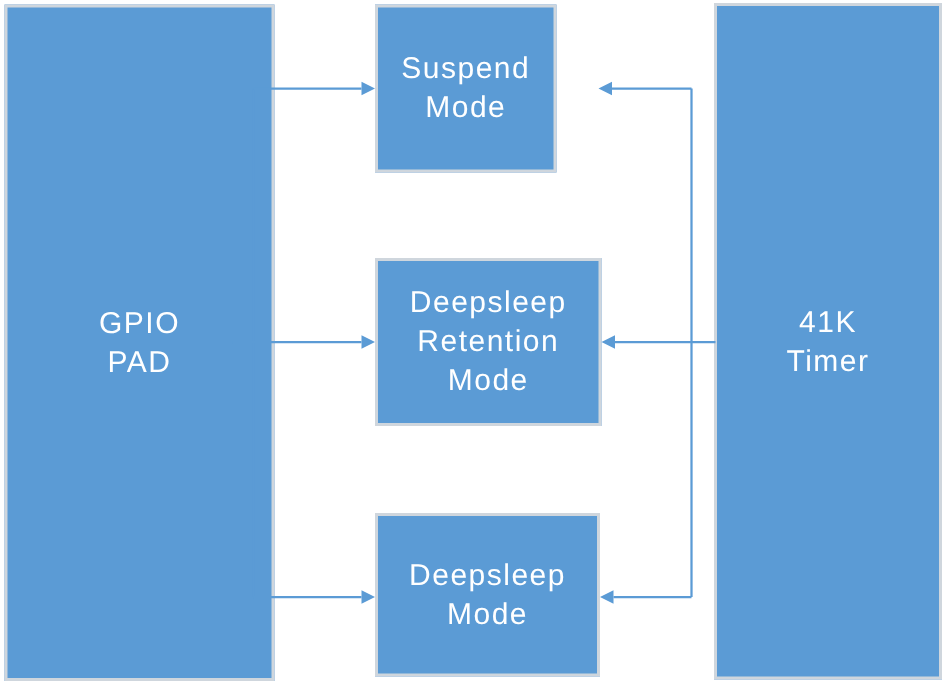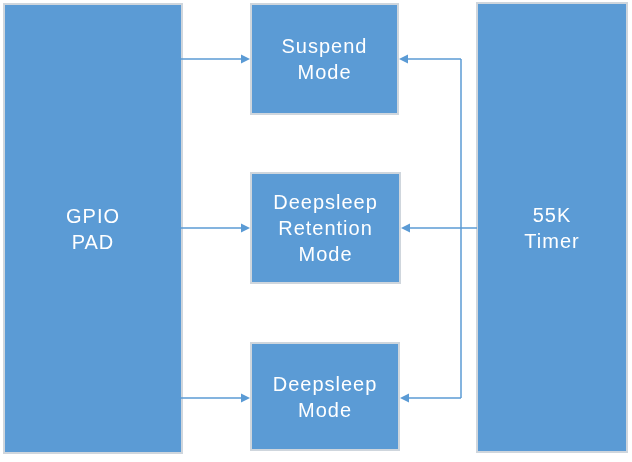--- a/index.html
+++ b/index.html
@@ -25,21 +25,21 @@
     justify-content: center;
     text-align: center;
     color: #ffffff;
     font-size: 20px;
     line-height: 26px;
     letter-spacing: 1px;
     white-space: pre-line;
     z-index: 1;
   }
   .node-gpio-pad        { left: 3px;   top: 3px;   width: 180px; height: 451px; }
-  .node-suspend         { left: 250px; top: 3px;   width: 149px; height: 112px; }
+  .node-suspend         { left: 250px; top: 3px;   width: 121px; height: 112px; }
   .node-retention       { left: 250px; top: 172px; width: 151px; height: 112px; }
   .node-deepsleep       { left: 250px; top: 342px; width: 150px; height: 109px; }
   .node-timer-32k       { left: 476px; top: 2px;   width: 152px; height: 451px; }
   .connectors {
     position: absolute;
     left: 0; top: 0;
     width: 632px;
     height: 462px;
     z-index: 2;
     pointer-events: none;
@@ -67,21 +67,21 @@
 Retention
 Mode</span>
   </div>
 
   <div class="node node-deepsleep">
     <span>Deepsleep
 Mode</span>
   </div>
 
   <div class="node node-timer-32k">
-    <span>55K
+    <span>41K
 Timer</span>
   </div>
 
   <svg class="connectors" viewBox="0 0 632 462" xmlns="http://www.w3.org/2000/svg">
 
     <path class="cline" d="M169,59 V398"></path>
     <path class="cline" d="M155,228 H241"></path>
     <polygon class="ahead" points="250,228 241,223.5 241,232.5"></polygon>
     <path class="cline" d="M169,59 H241"></path>
     <polygon class="ahead" points="250,59 241,54.5 241,63.5"></polygon>

